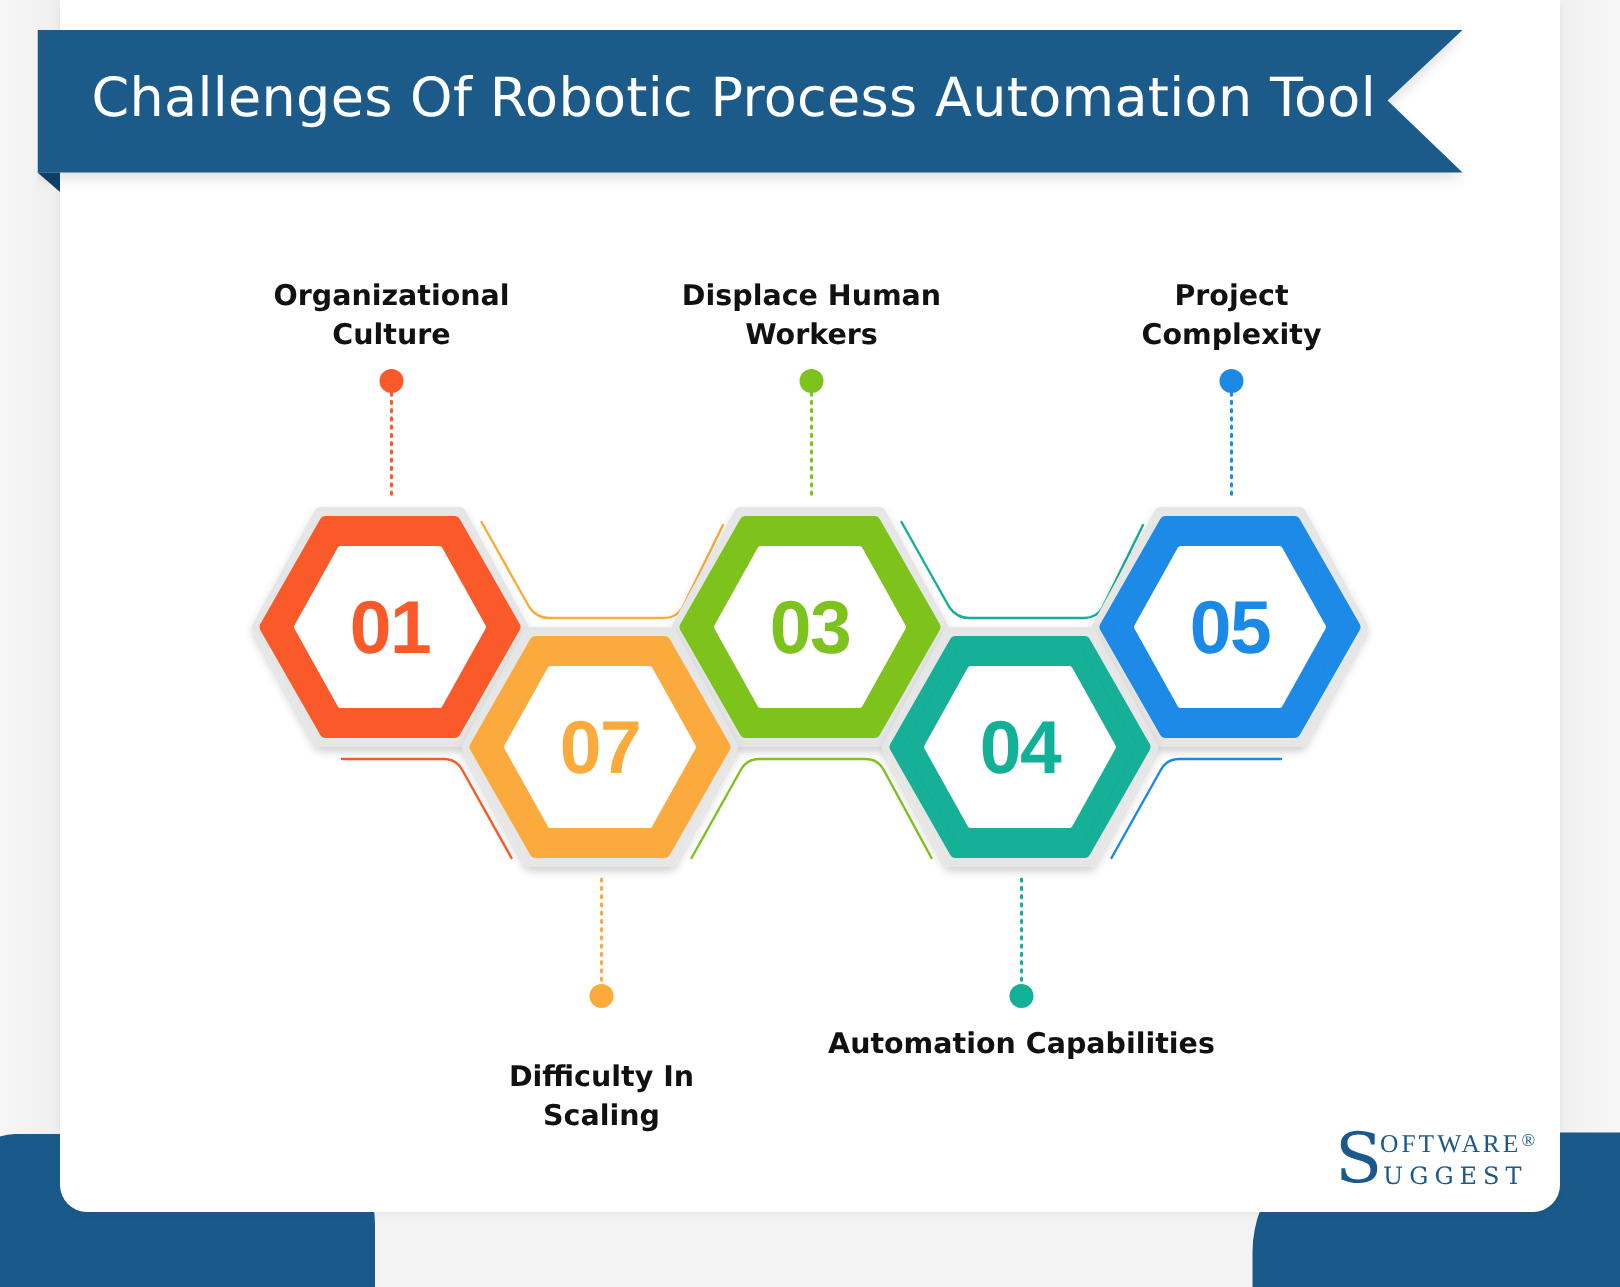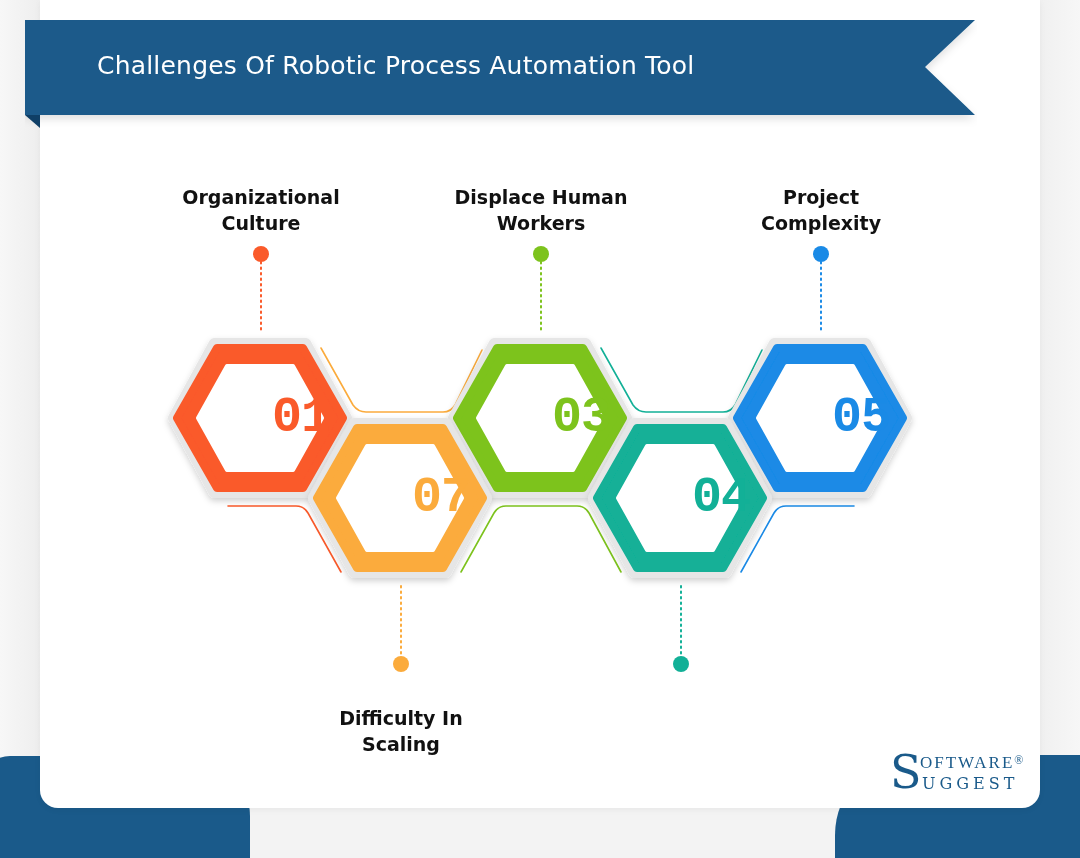--- a/index.html
+++ b/index.html
@@ -22,33 +22,32 @@
     position:absolute; left:40px; top:0; width:1000px; height:808px;
     background:#ffffff; border-radius:0 0 18px 18px;
     box-shadow:0 2px 6px rgba(0,0,0,0.05);
   }
   .banner {
     position:absolute; left:25px; top:20px; width:950px; height:95px;
   }
   .banner svg { position:absolute; left:0; top:0; }
   .banner-title {
     position:absolute; left:36px; top:0; height:112px; line-height:91px;
-    color:#ffffff; font-size:25px; font-weight:normal; letter-spacing:0.2px;
+    color:#ffffff; font-size:36px; font-weight:normal; letter-spacing:0.2px;
     font-family:"DejaVu Sans", sans-serif;
-    margin-left:36px;
   }
   .diagram { position:absolute; left:0; top:0; width:1080px; height:858px; }
   .label {
     position:absolute; width:260px; text-align:center;
     font-family:"DejaVu Sans", sans-serif; font-weight:bold;
     font-size:19px; line-height:26px; color:#111111;
   }
   .hex-num {
-    position:absolute; width:140px; text-align:right;
-    font-family:Liberation Mono, monospace; font-weight:bold; font-size:50px;
+    position:absolute; width:140px; text-align:center;
+    font-family:Liberation Sans, sans-serif; font-weight:bold; font-size:50px;
     line-height:60px; letter-spacing:-1px;
   }
   .logo { position:absolute; left:890px; top:752px; width:140px; height:46px; }
   .logo-s { position:absolute; left:0; top:-6px; font-family:"DejaVu Serif", serif;
     font-size:46px; color:#1a5a8a; line-height:52px; }
   .logo-top { position:absolute; left:30px; top:1px; font-family:Liberation Serif, serif;
     font-size:17px; letter-spacing:2px; color:#1a5a8a; }
   .logo-bot { position:absolute; left:32px; top:22px; font-family:"DejaVu Serif", serif;
     font-size:16px; letter-spacing:4px; color:#1a5a8a; }
   .logo-reg { font-size:12px; vertical-align:top; letter-spacing:0; }
@@ -158,20 +157,21 @@
   </div>
   <div class="label" style="left:691px;top:184px;">
     <div>Project</div>
     <div>Complexity</div>
   </div>
   <div class="label" style="left:271px;top:705px;">
     <div>Difficulty In</div>
     <div>Scaling</div>
   </div>
   <div class="label" style="left:521px;top:683px;width:320px;">
+    <div>Automation Capabilities</div>
   </div>
 </div>
 
 <div class="logo">
   <span class="logo-s">S</span>
   <span class="logo-top"><span>OFTWARE</span><span class="logo-reg">®</span></span>
   <span class="logo-bot">UGGEST</span>
 </div>
 
 </body></html>

